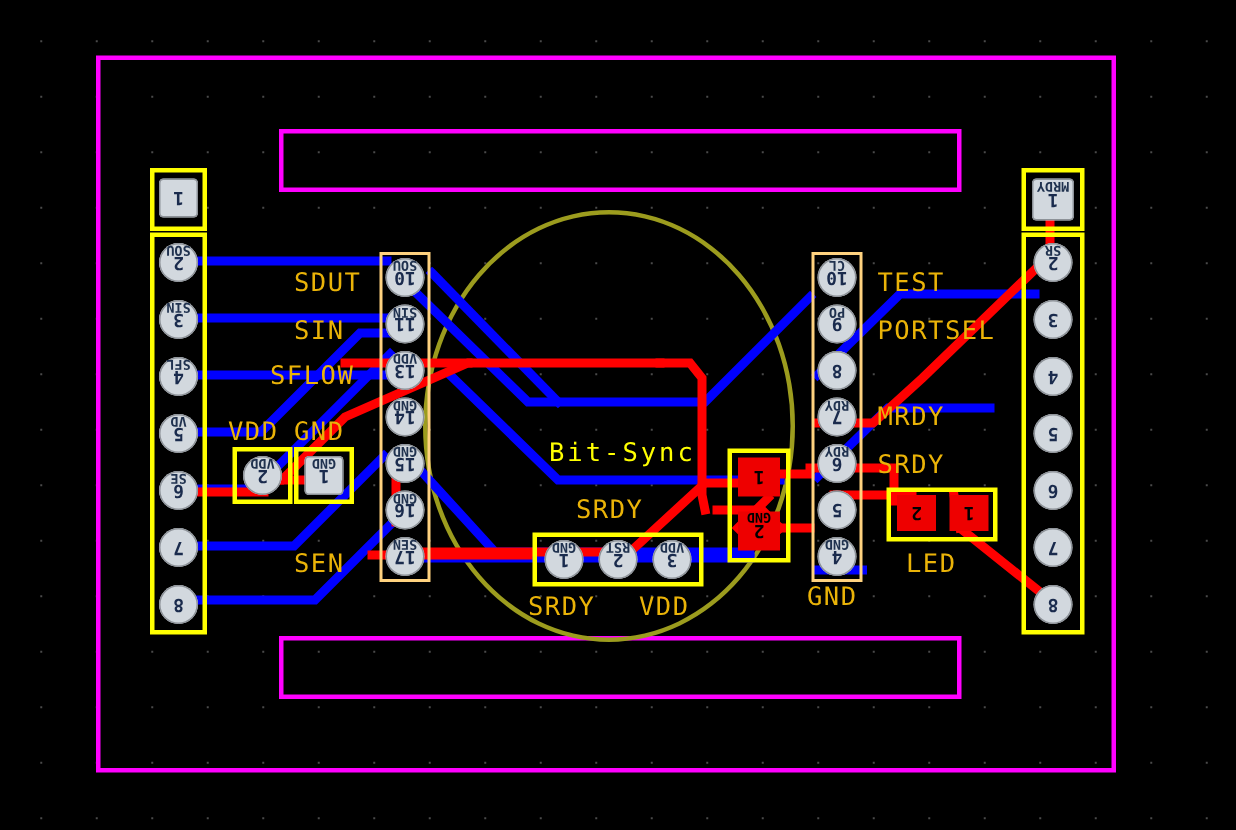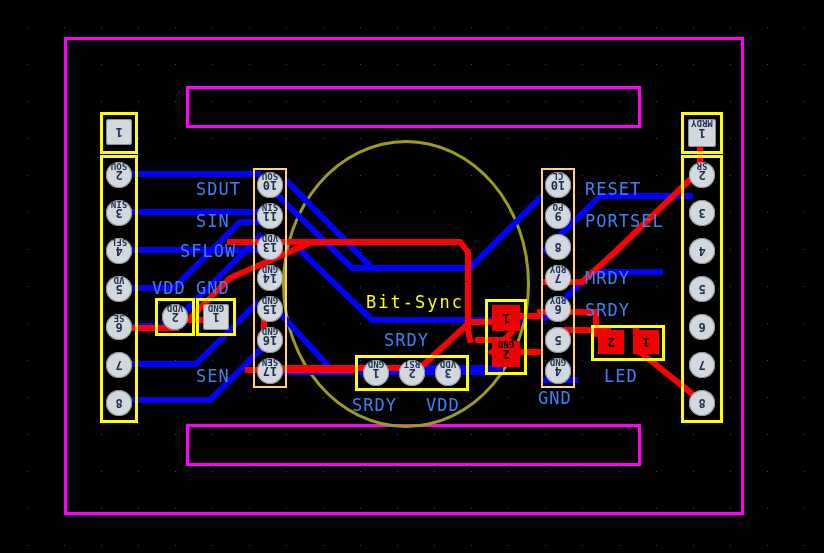--- a/index.html
+++ b/index.html
@@ -53,21 +53,21 @@
   .smd{position:absolute;background:#ee0000;}
   .smd .sn{
     position:absolute;inset:0;display:flex;align-items:center;justify-content:center;
     color:#000;font-size:12px;font-weight:bold;transform:rotate(180deg);
   }
   .smd .sl{
     position:absolute;left:-6px;right:-6px;top:-2px;text-align:center;
     color:#000;font-size:9px;font-weight:bold;transform:rotate(180deg);
   }
   
-  .silk{position:absolute;color:#3b82f6;white-space:nowrap;letter-spacing:1px;}
+  .silk{position:absolute;color:#eab308;white-space:nowrap;letter-spacing:1px;}
   .silk.sm{font-size:17px;}
   .title{
     position:absolute;color:#ffff00;font-size:38px;letter-spacing:2px;font-weight:normal;
   }
   .subtitle{position:absolute;color:#ffff00;font-size:17px;letter-spacing:2px;text-align:center;}
 </style>
 </head>
 <body>
 
 <div id="app">
@@ -285,21 +285,21 @@
     <span class="sn">1</span>
   </div>
 
   <div class="silk sm" style="left:196px;top:179px;">SDUT</div>
   <div class="silk sm" style="left:196px;top:211px;">SIN</div>
   <div class="silk sm" style="left:180px;top:241px;">SFLOW</div>
   <div class="silk sm" style="left:152px;top:278px;">VDD</div>
   <div class="silk sm" style="left:196px;top:278px;">GND</div>
   <div class="silk sm" style="left:196px;top:366px;">SEN</div>
 
-  <div class="silk sm" style="left:585px;top:179px;">RESET</div>
+  <div class="silk sm" style="left:585px;top:179px;">TEST</div>
   <div class="silk sm" style="left:585px;top:211px;">PORTSEL</div>
   <div class="silk sm" style="left:585px;top:268px;">MRDY</div>
   <div class="silk sm" style="left:585px;top:300px;text-align:right;">SRDY</div>
   <div class="silk sm" style="left:604px;top:366px;">LED</div>
   <div class="silk sm" style="left:538px;top:388px;">GND</div>
 
   <div class="silk sm" style="left:384px;top:330px;">SRDY</div>
   <div class="silk sm" style="left:352px;top:395px;">SRDY</div>
   <div class="silk sm" style="left:426px;top:395px;">VDD</div>
 

